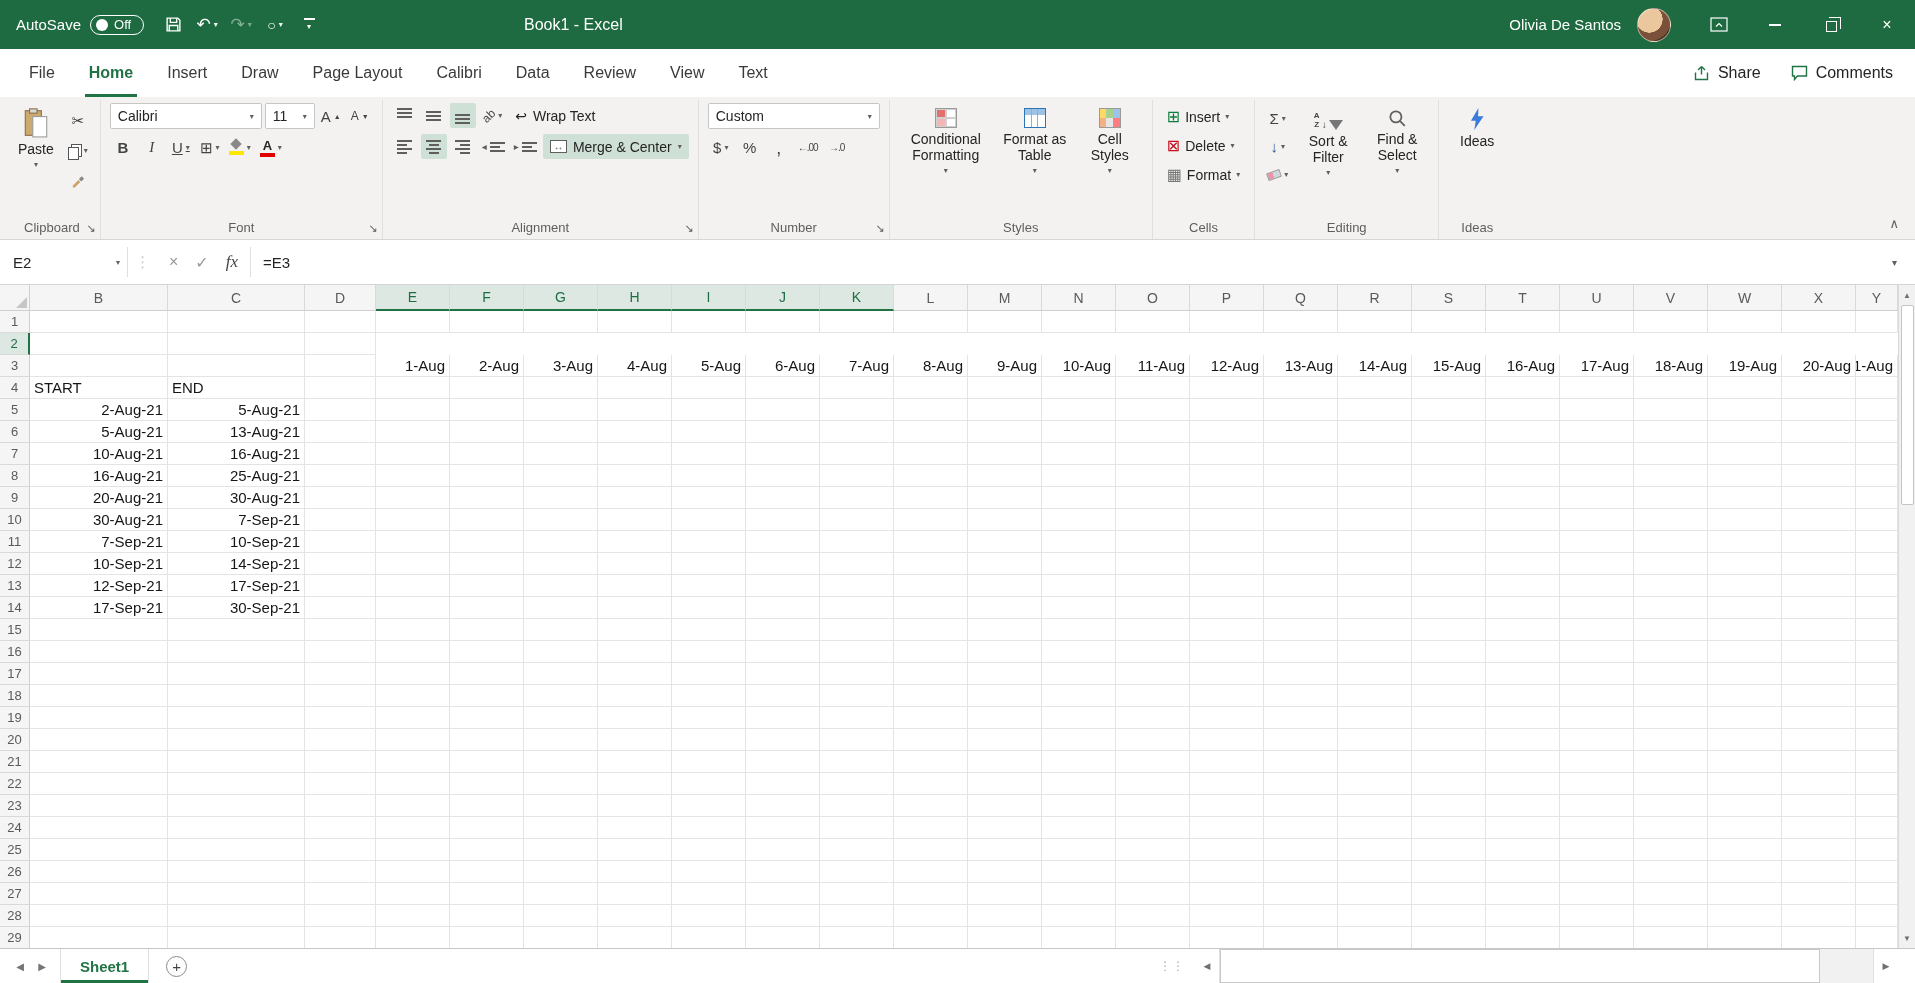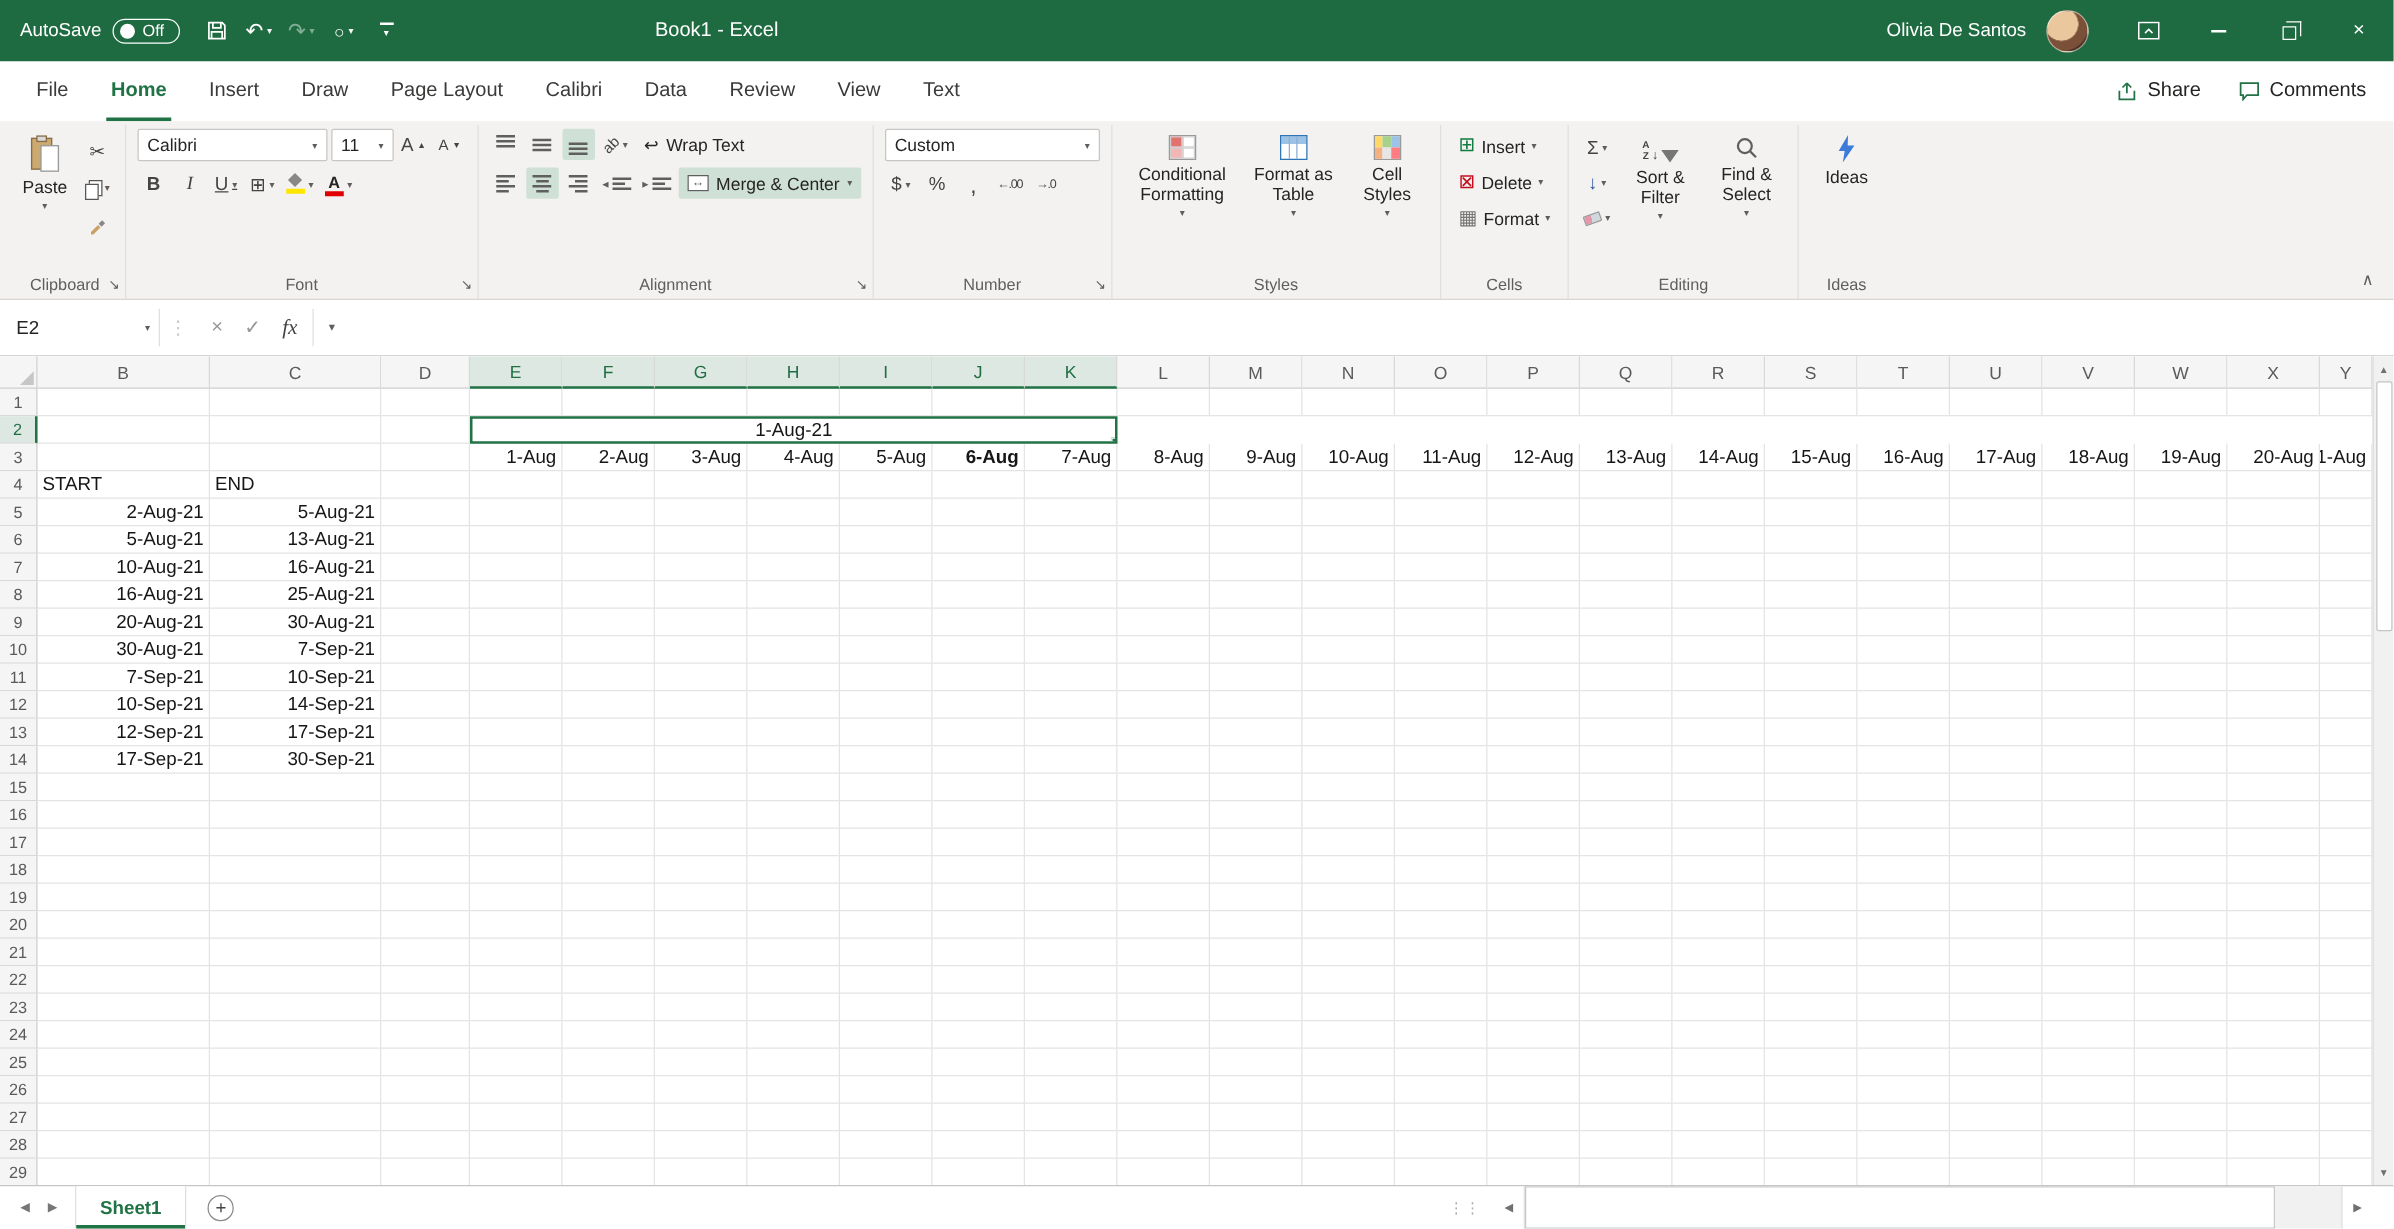--- a/index.html
+++ b/index.html
@@ -564,20 +564,21 @@
     <div class="namebox">
         <span class="cv">E2</span>
         <span class="caret">▾</span>
       </div>
     <span class="dots">⋮</span>
     <div class="fx-cluster">
       <span>×</span>
       <span>✓</span>
       <span class="fxi">fx</span>
     </div>
+    <div class="fval">=E3</div>
     <span class="fexpand">▾</span>
   </div>
 
   <div class="gridwrap">
     <div class="gridmain">
       <div class="colheads">
           <div class="corner"></div>
           <div class="ch" style="width: 138px;">B</div>
           <div class="ch" style="width: 137px;">C</div>
           <div class="ch" style="width: 71px;">D</div>
@@ -629,33 +630,32 @@
             <div class="cell" style="width: 74px;"></div>
             <div class="cell" style="width: 74px;"></div>
             <div class="cell" style="width: 74px;"></div>
             <div class="cell" style="width: 42px;"></div>
           </div>
           <div class="grid-row">
             <div class="row-header sel">2</div>
             <div class="cell" style="width: 138px;"></div>
             <div class="cell" style="width: 137px;"></div>
             <div class="cell" style="width: 71px;"></div>
-            <div class="cell merged selcell" style="width: 518px;">1-Aug-21<span class="fill-handle"></span></div>
           </div>
           <div class="grid-row">
             <div class="row-header">3</div>
             <div class="cell" style="width: 138px;"></div>
             <div class="cell" style="width: 137px;"></div>
             <div class="cell" style="width: 71px;"></div>
             <div class="cell num" style="width: 74px;">1-Aug</div>
             <div class="cell num" style="width: 74px;">2-Aug</div>
             <div class="cell num" style="width: 74px;">3-Aug</div>
             <div class="cell num" style="width: 74px;">4-Aug</div>
             <div class="cell num" style="width: 74px;">5-Aug</div>
-            <div class="cell num" style="width: 74px; font-weight: bold;">6-Aug</div>
+            <div class="cell num" style="width: 74px;">6-Aug</div>
             <div class="cell num" style="width: 74px;">7-Aug</div>
             <div class="cell num" style="width: 74px;">8-Aug</div>
             <div class="cell num" style="width: 74px;">9-Aug</div>
             <div class="cell num" style="width: 74px;">10-Aug</div>
             <div class="cell num" style="width: 74px;">11-Aug</div>
             <div class="cell num" style="width: 74px;">12-Aug</div>
             <div class="cell num" style="width: 74px;">13-Aug</div>
             <div class="cell num" style="width: 74px;">14-Aug</div>
             <div class="cell num" style="width: 74px;">15-Aug</div>
             <div class="cell num" style="width: 74px;">16-Aug</div>

